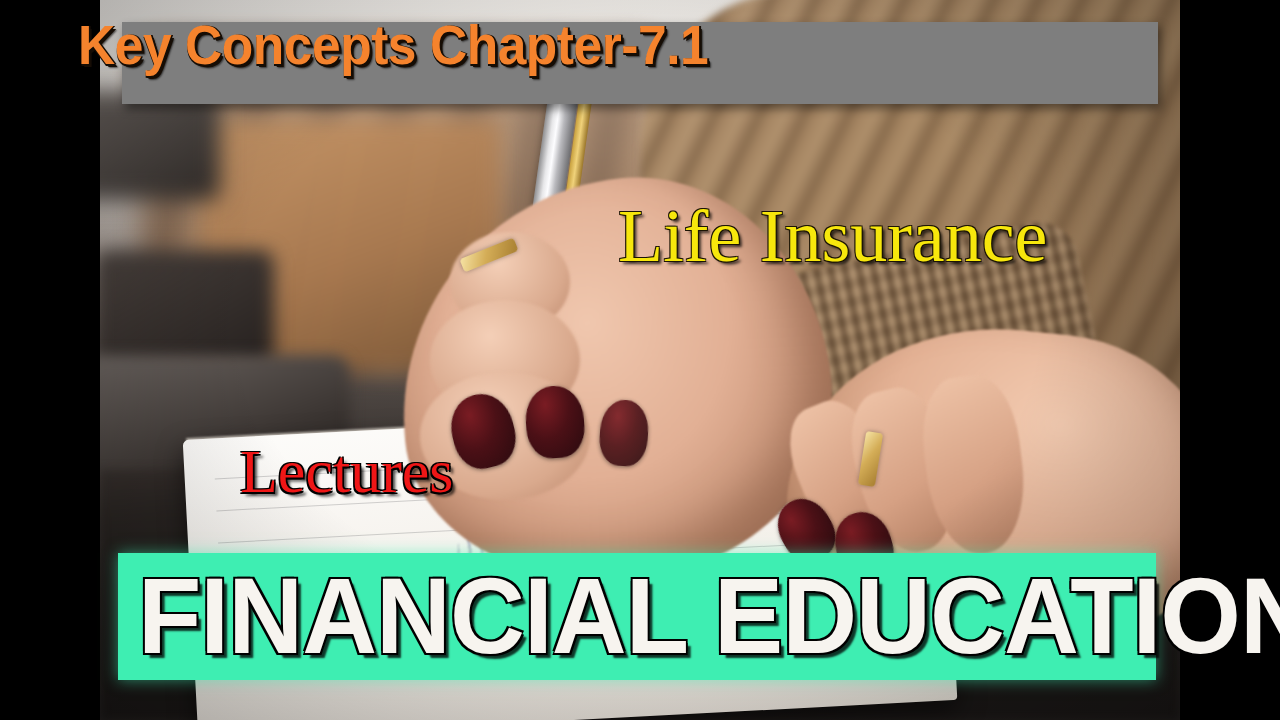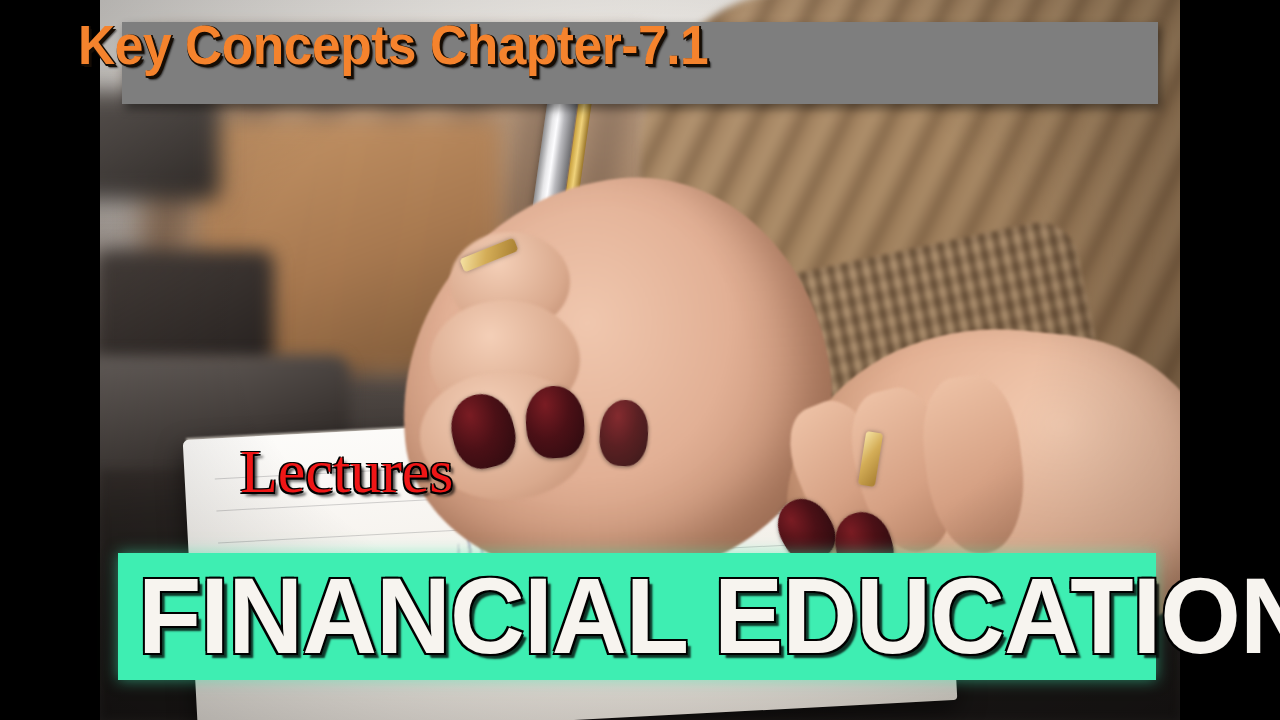--- a/index.html
+++ b/index.html
@@ -485,19 +485,20 @@
 
     <div class="vignette"></div>
   </div>
 
   <div class="bar bar-left"></div>
   <div class="bar bar-right"></div>
 
   <div class="title-banner"></div>
   <div class="title-text">Key Concepts Chapter-7.1</div>
 
+  <div class="subtitle-text">Life Insurance</div>
 
   <div class="lectures-text">Lectures</div>
 
   <div class="brand-banner"></div>
   <div class="brand-text">FINANCIAL EDUCATION</div>
 
 </div>
 
 </body></html>

